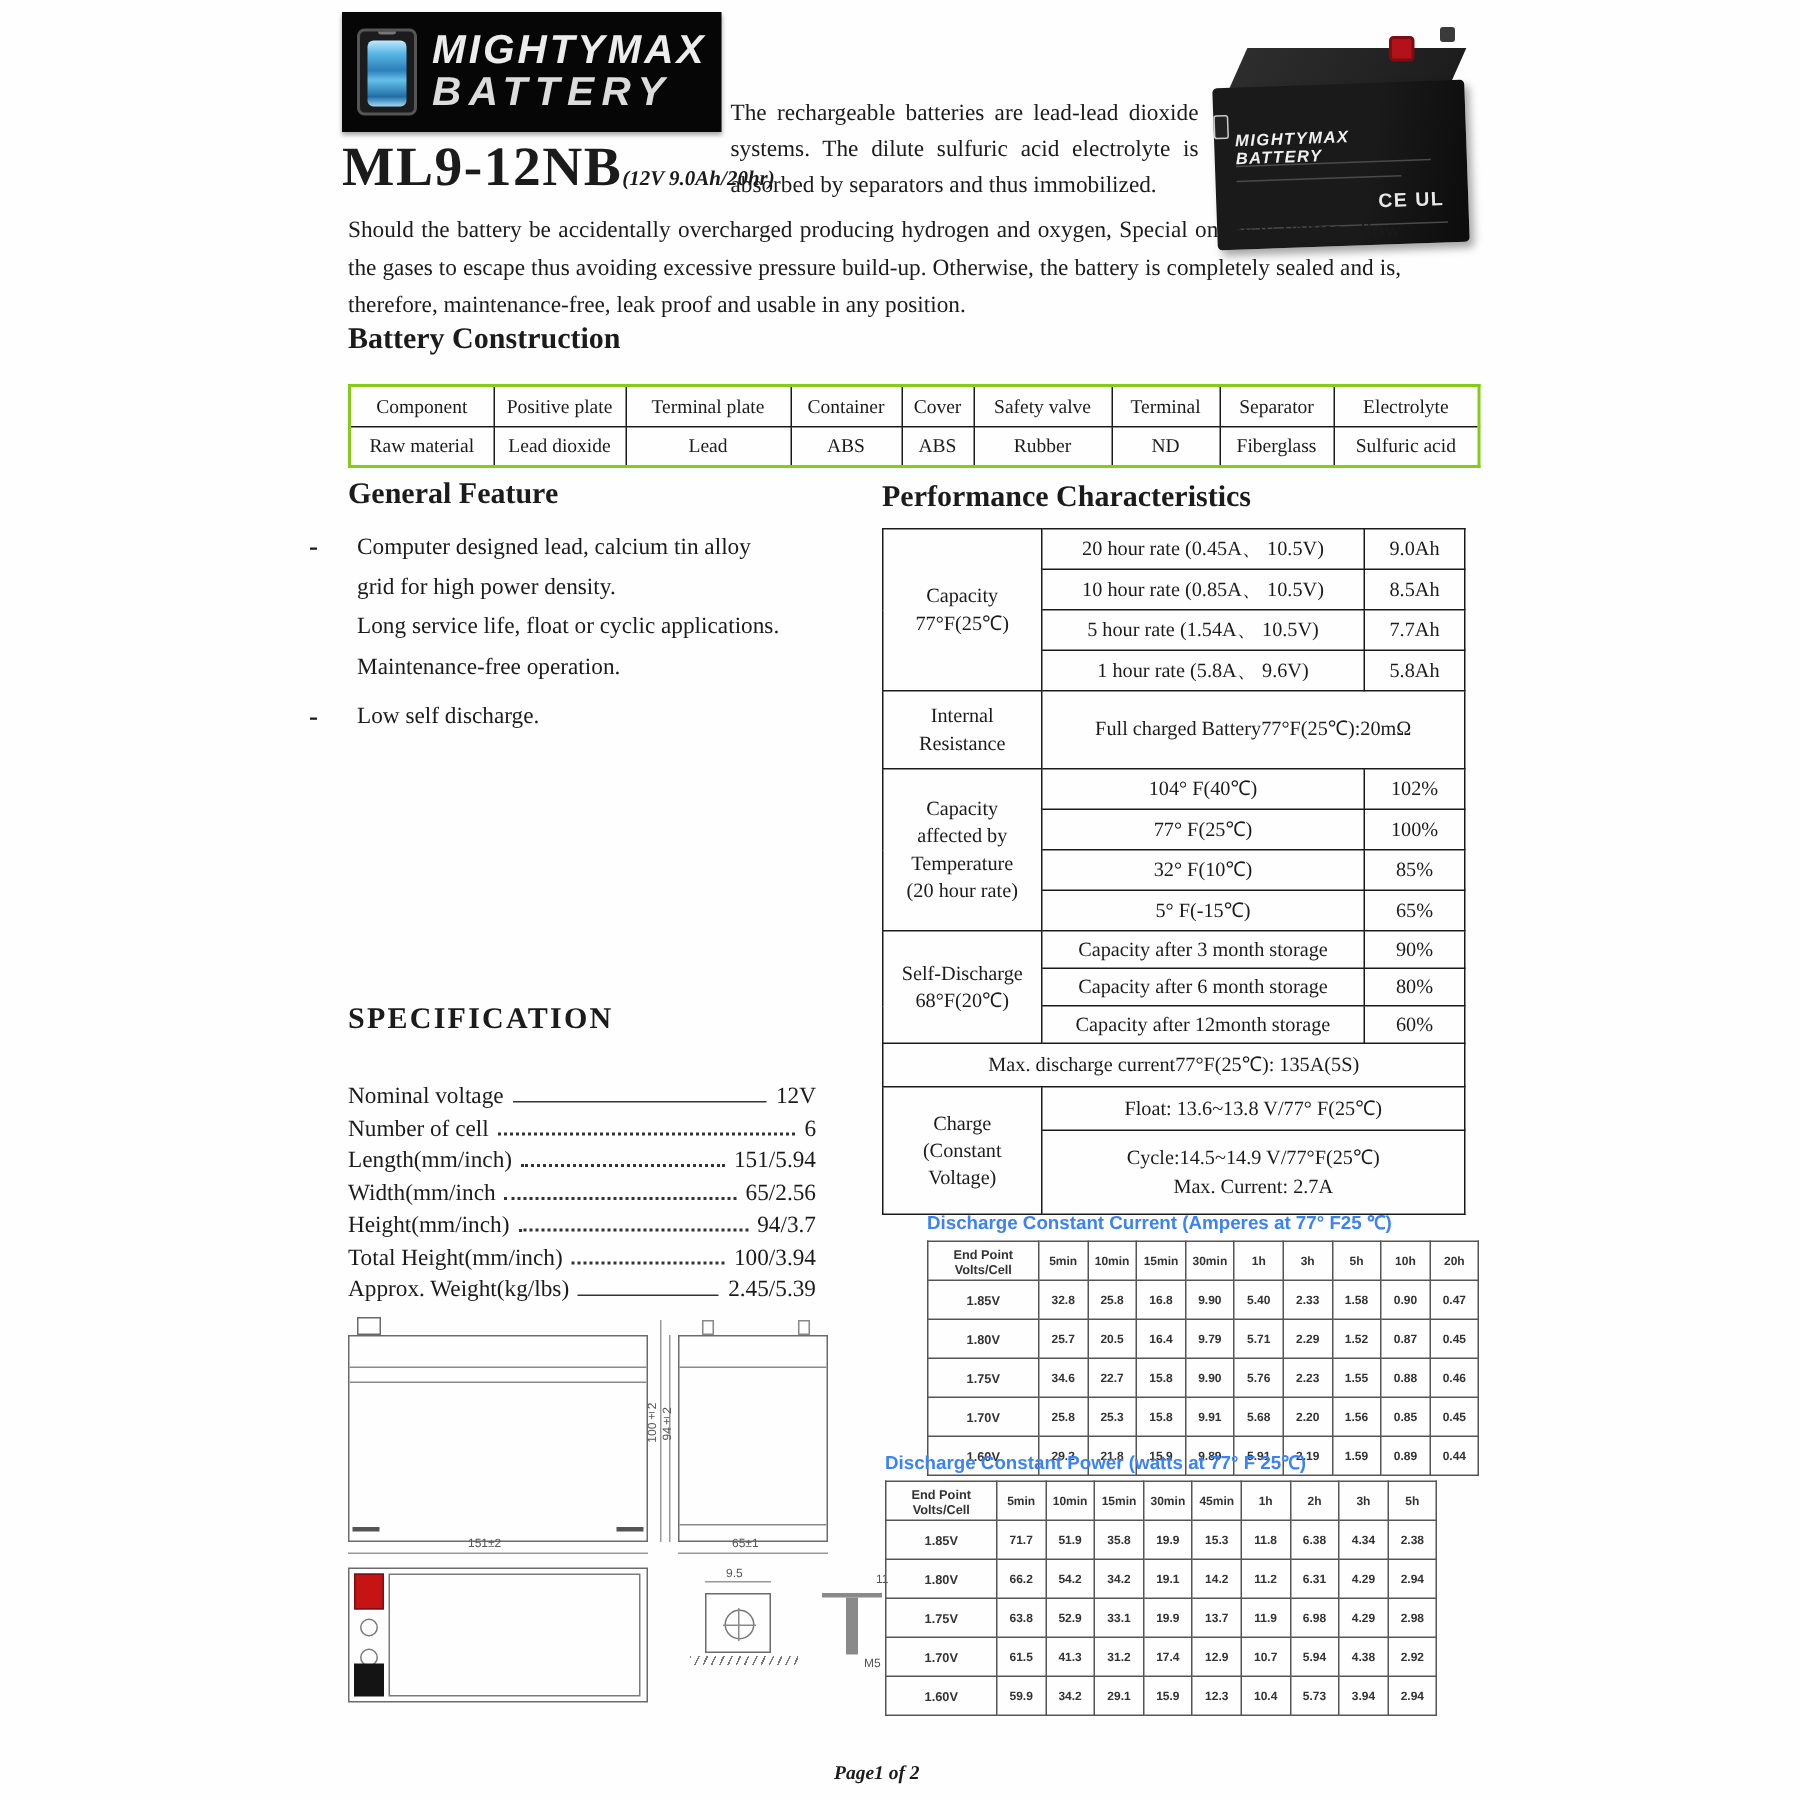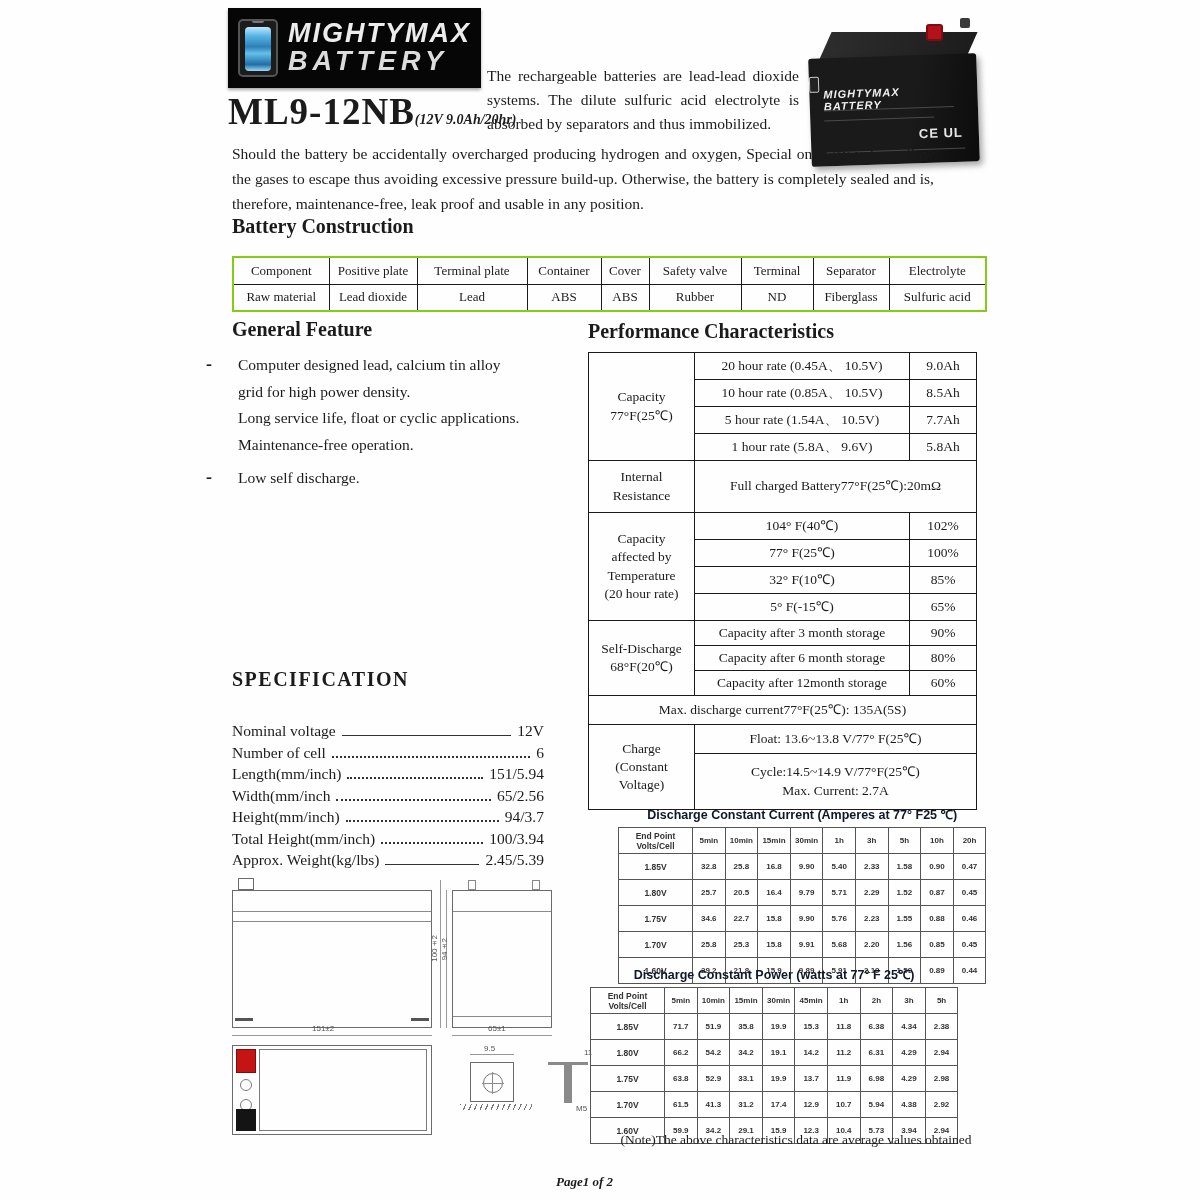--- a/index.html
+++ b/index.html
@@ -84,21 +84,21 @@
   .spec-head { left:232px; top:668px; letter-spacing:1.5px; }
   .spec-list { left:232px; top:702px; width:312px; font-size:15.5px;margin-top:20px; }
   .spec-row { display:flex; align-items:baseline; height:21.5px; }
   .spec-label { white-space:nowrap; }
   .spec-leader { flex:1; border-bottom:2px dotted #333; margin:0 6px 4px 6px; }
   .spec-leader.dash { border-bottom:1px solid #333; }
   .spec-value { white-space:nowrap; }
 
   
   .dis-block { font-family:"Liberation Sans", sans-serif; }
-  .dis-title { font-size:12.5px; font-weight:bold; color:#0f172a; text-align:center; margin-bottom:4px; }
+  .dis-title { font-size:12.5px; font-weight:bold; color:#3b82f6; margin-bottom:4px; }
   .dis-block table { border-collapse:collapse; border:1.5px solid #444; width:368px; table-layout:fixed; }
   .dis-block td { border:1px solid #555; font-size:8px; font-weight:bold; color:#333;
                   text-align:center; height:26px; padding:1px; white-space:pre-line; }
   .dis-block td:first-child { font-size:8.5px; }
   .dis-current { left:618px; top:806px; }
   .dis-power   { left:590px; top:966px; }
 
   .note { left:600px; top:1128px; width:392px; font-size:13.5px; line-height:1.85; text-align:center; }
   .footer { left:556px; top:1174px; font-size:13px; font-weight:bold; font-style:italic; }
 
@@ -535,18 +535,17 @@
             <td>10.4</td>
             <td>5.73</td>
             <td>3.94</td>
             <td>2.94</td>
           </tr>
         </tbody>
     </table>
   </div>
 
   <div class="abs note">
-    <div>(Note)The above characteristics data are average values obtained</div>
   </div>
 
   <div class="abs footer">Page1 of 2</div>
 
 </div>
 
 </body></html>

